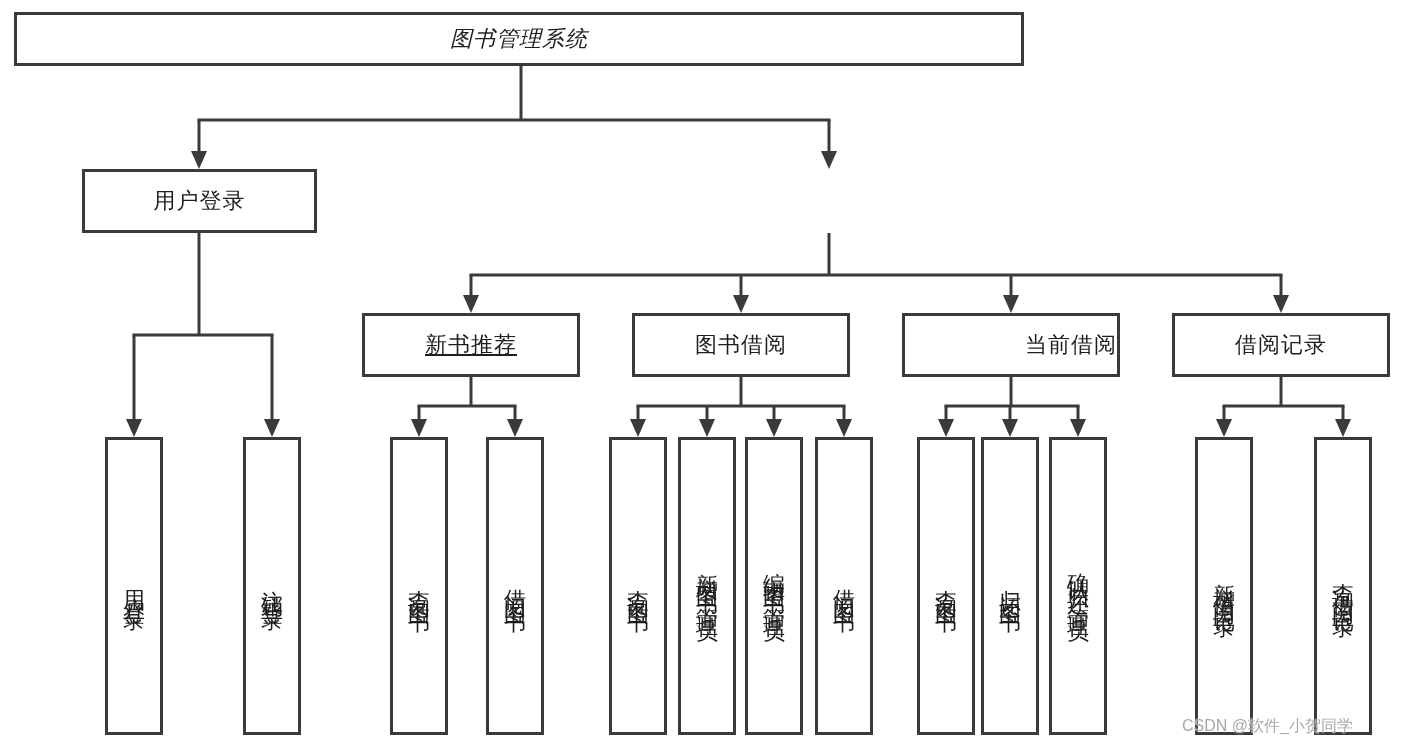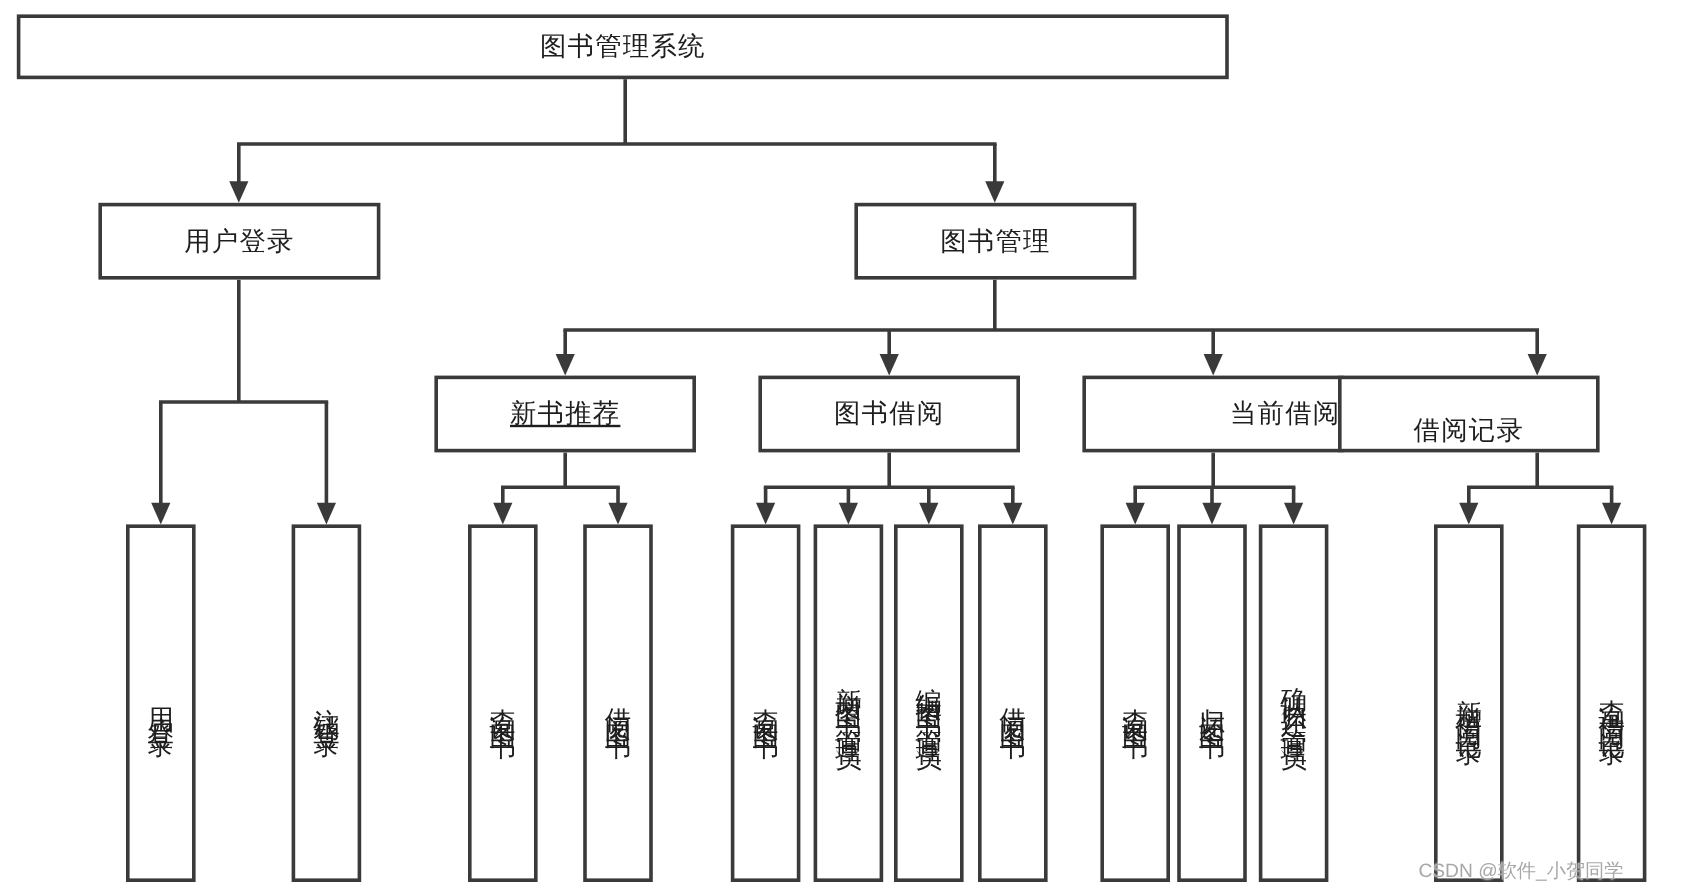--- a/index.html
+++ b/index.html
@@ -42,28 +42,28 @@
     white-space: nowrap;
   }
   .node.vbox span {
     writing-mode: vertical-rl;
     text-orientation: mixed;
     font-size: 22px;
     font-weight: 500;
     letter-spacing: 7px;
     line-height: 1;
   }
-  .root-node  { left: 14px;  top: 12px;  width: 1010px; height: 54px; }
+  .root-node  { left: 14px;  top: 12px;  width: 1010px; height: 54px; font-style: italic; }
   .l2-user    { left: 82px;  top: 169px; width: 235px;  height: 64px; }
   .l2-book    { left: 712px; top: 169px; width: 235px;  height: 64px; }
   .l3         { top: 313px;  width: 218px; height: 64px; }
   .l3-a { left: 362px; text-decoration: underline; }
   .l3-b { left: 632px; }
   .l3-c { left: 902px; justify-content: flex-end; }
-  .l3-d { left: 1115px; align-items: flex-end; }
+  .l3-d { left: 1172px; }
   .leaf       { top: 437px;  width: 58px; height: 298px; }
   .leaf-1  { left: 105px; }
   .leaf-2  { left: 243px; }
   .leaf-3  { left: 390px; }
   .leaf-4  { left: 486px; }
   .leaf-5  { left: 609px; }
   .leaf-6  { left: 678px; }
   .leaf-7  { left: 745px; }
   .leaf-8  { left: 815px; }
   .leaf-9  { left: 917px; }
@@ -149,23 +149,20 @@
     <polygon points="1343,437 1335,419 1351,419"></polygon>
   </svg>
 
   <div class="node hbox root-node">
     <span>图书管理系统</span>
   </div>
 
   <div class="node hbox l2-user">
     <span>用户登录</span>
   </div>
-  <div class="node hbox l2-book">
-    <span>图书管理</span>
-  </div>
 
   <div class="node hbox l3 l3-a">
     <span>新书推荐</span>
   </div>
   <div class="node hbox l3 l3-b">
     <span>图书借阅</span>
   </div>
   <div class="node hbox l3 l3-c">
     <span>当前借阅</span>
   </div>

